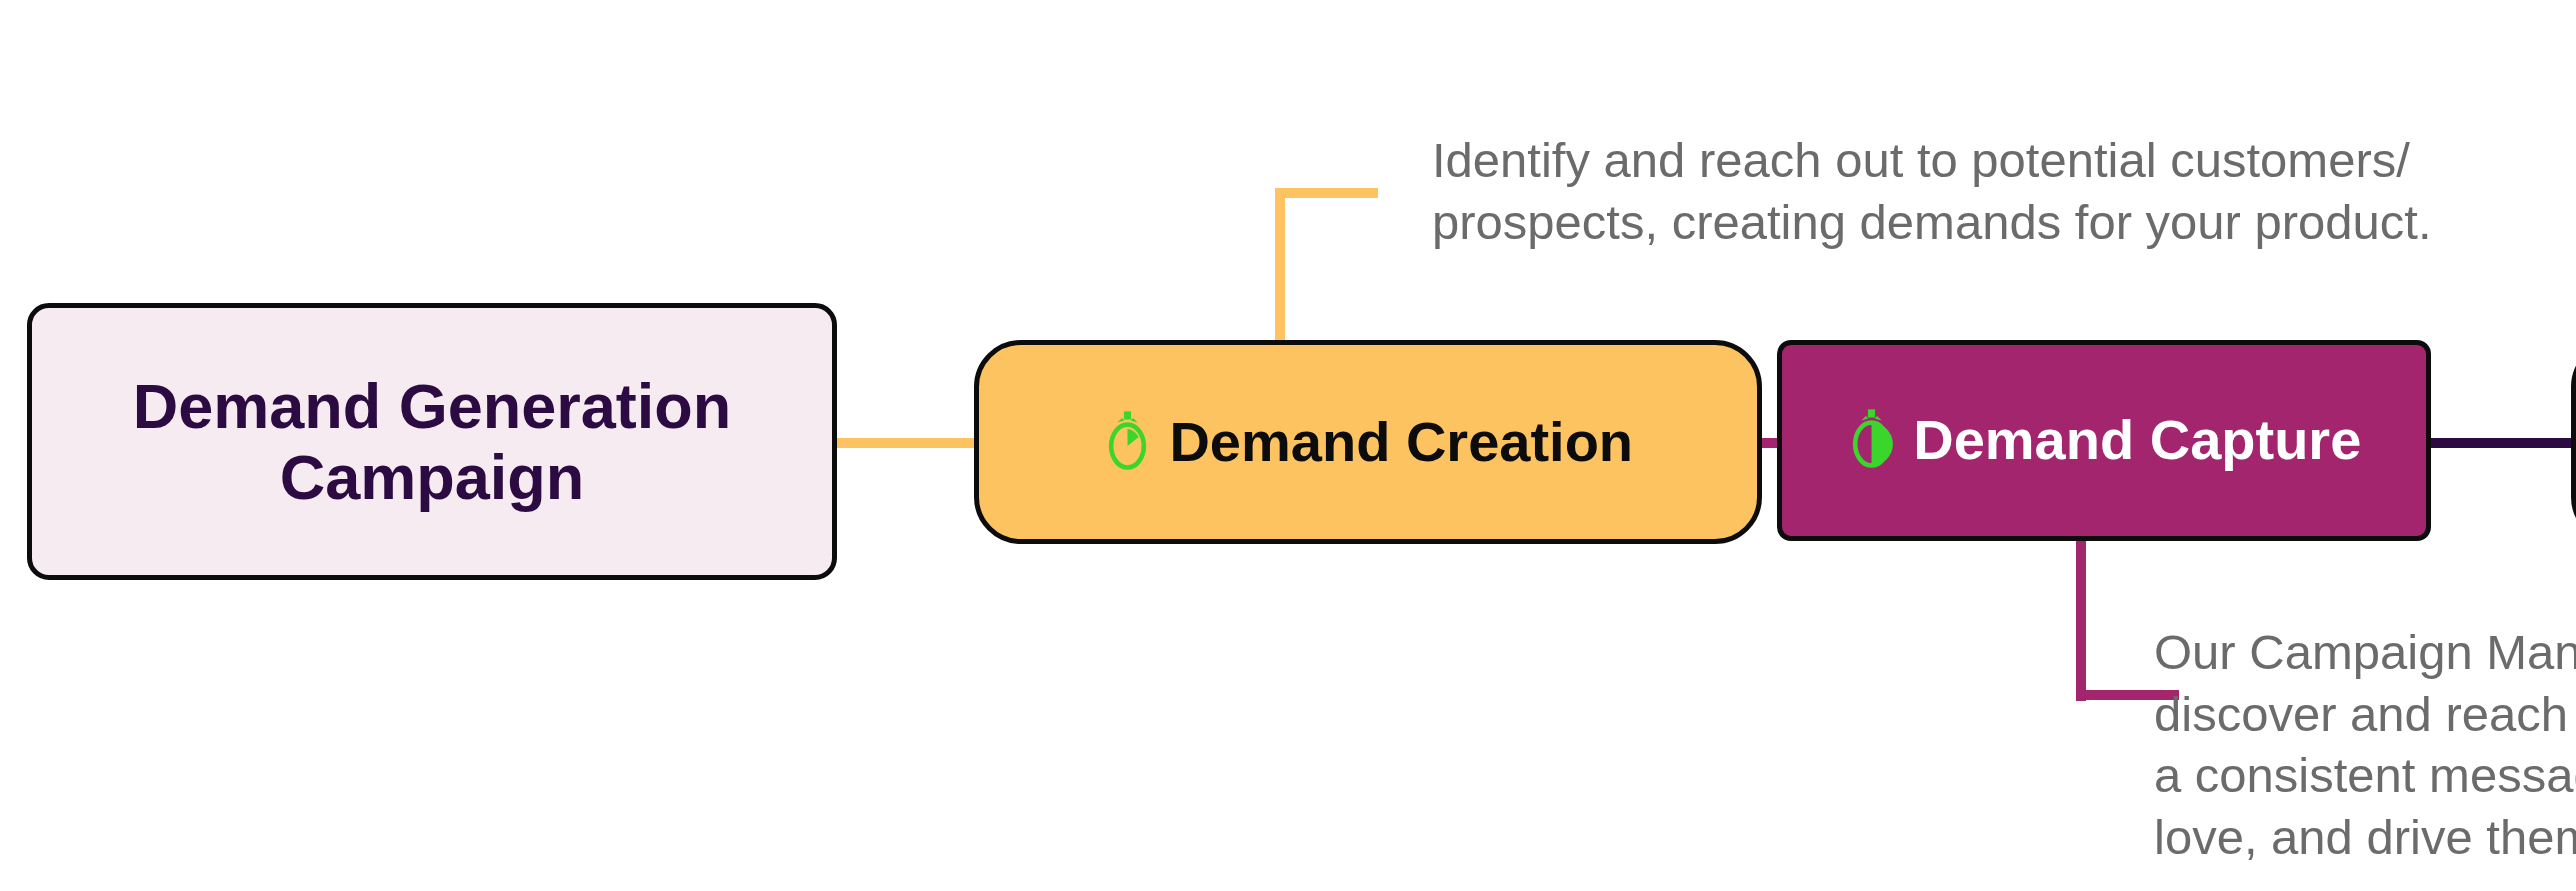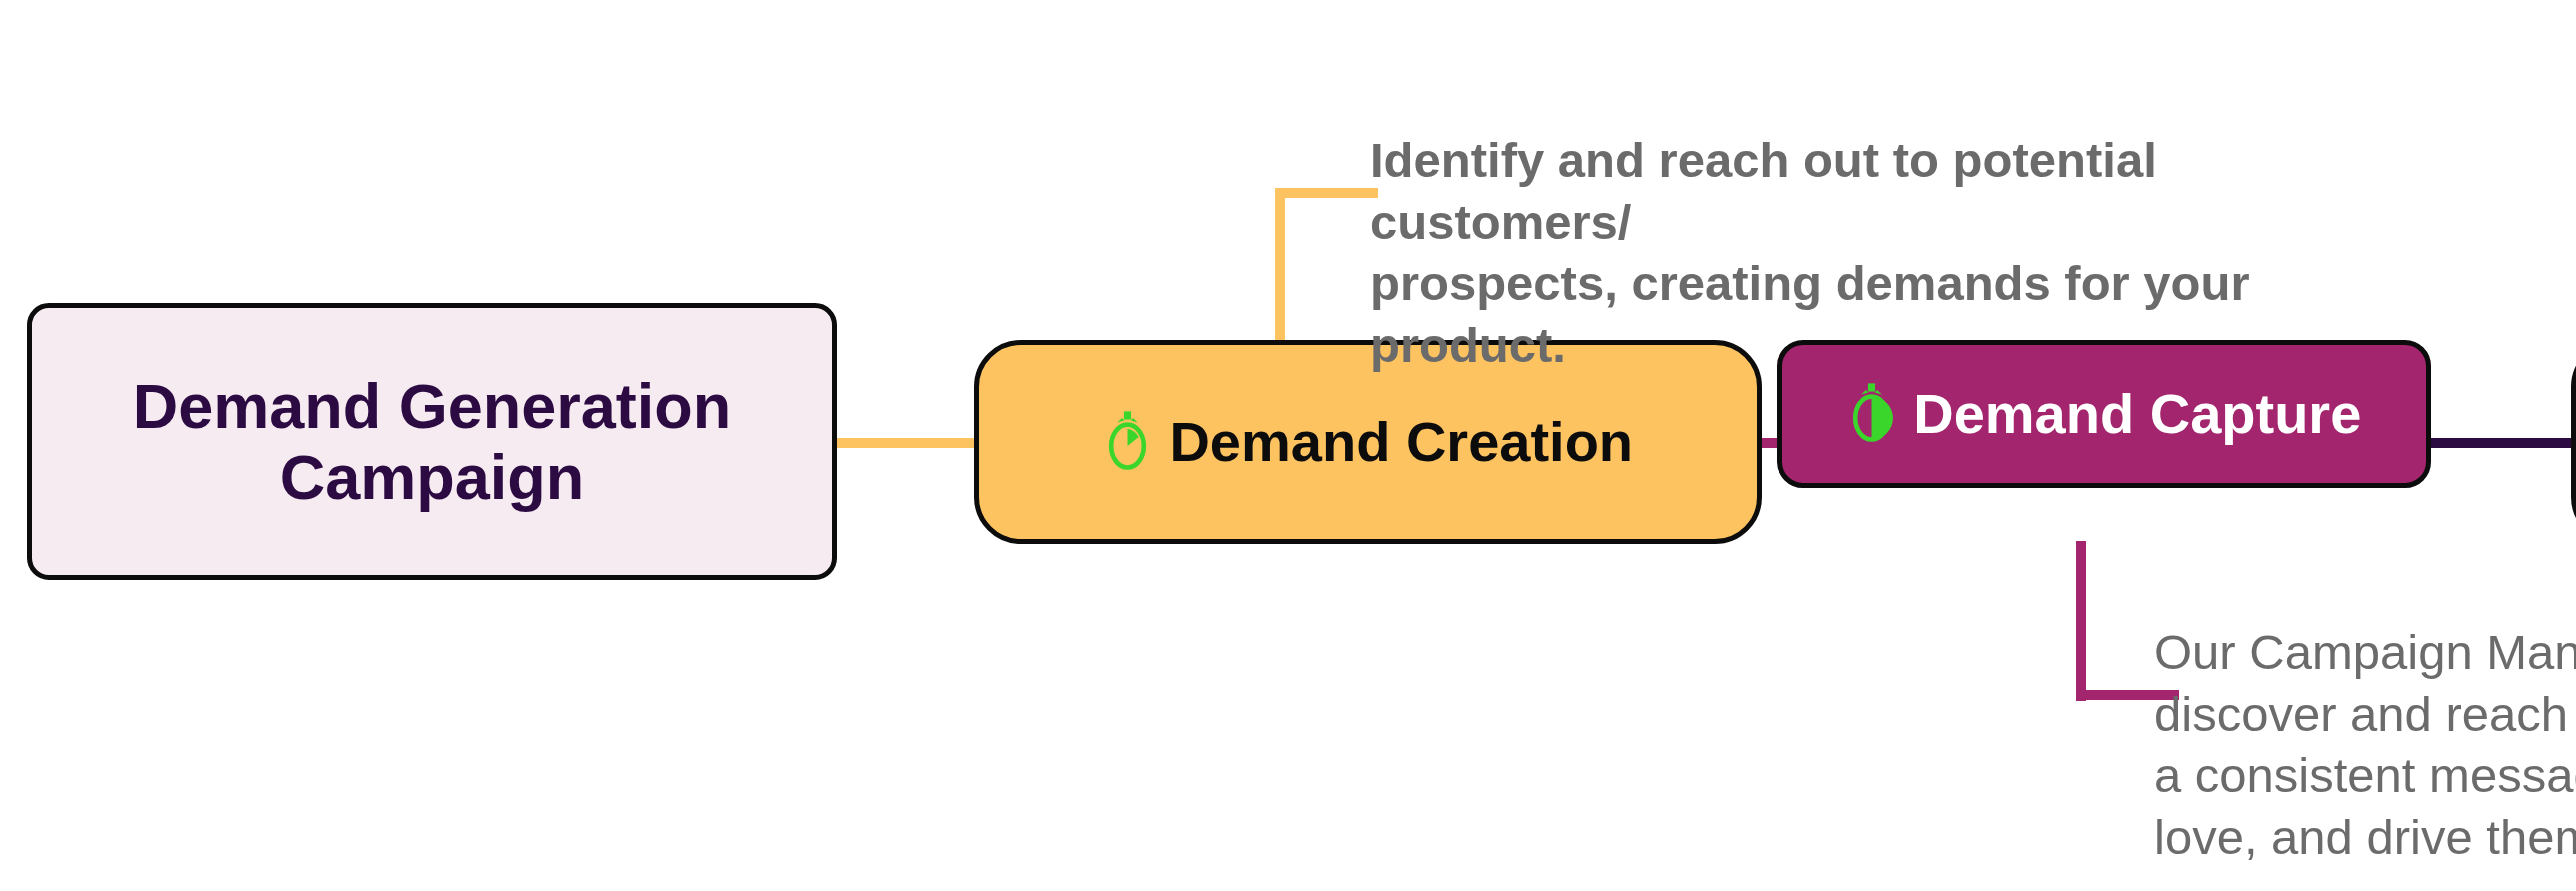--- a/index.html
+++ b/index.html
@@ -25,36 +25,36 @@
   #node-campaign .label{color:#2C0B42;font-size:63px;text-align:center;
         white-space:normal;width:608px;}
 
   #node-creation{
     left:974px;top:340px;width:788px;height:204px;
     background:#FCC360;border:5.2px solid #0c0c0c;border-radius:47px;
   }
   #node-creation .label{color:#0c0c0c;font-size:56px;}
 
   #node-capture{
-    left:1777px;top:340px;width:654px;height:148px;
-    background:#A3256E;border:5.2px solid #0c0c0c;border-radius:26px;
+    left:1777px;top:340px;width:654px;height:201px;
+    background:#A3256E;border:5.2px solid #0c0c0c;border-radius:14px;
   }
   #node-capture .label{color:#ffffff;font-size:56px;}
 
   #node-management{
     left:2571px;top:340px;width:840px;height:204px;
     background:#2C0B42;border:5.2px solid #0c0c0c;border-radius:47px;
   }
 
   .node .icon{flex:0 0 auto;margin-right:17.5px;display:block;}
 
   
   .note{position:absolute;color:#6b6b6b;font-size:49px;line-height:1.26;
         white-space:pre-line;}
-  #note-creation{left:1370px;top:130px;width:1061px;font-weight:bold;}
+  #note-creation{left:1432px;top:130px;width:1061px;}
   #note-capture{left:2154px;top:622px;width:1082px;}
 </style>
 </head>
 <body>
 
 <div id="stage">
 
   <div class="conn h" style="left:835px;top:438px;width:145px;background:#FCC360;"></div>
 
   <div class="conn h" style="left:1634px;top:438px;width:149px;background:#A3256E;"></div>

